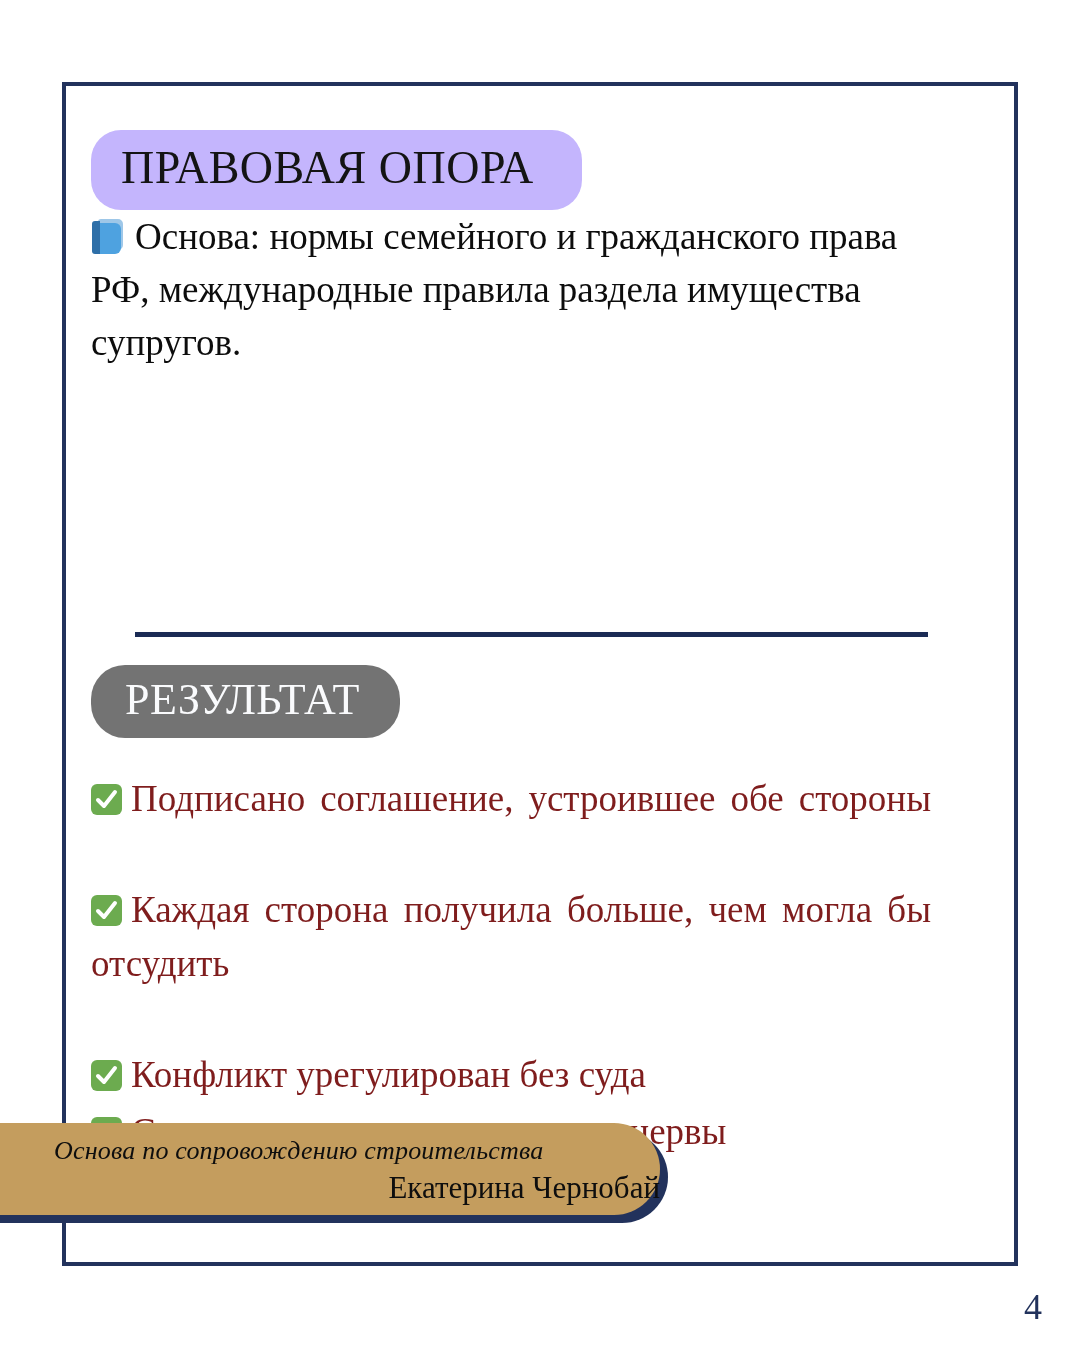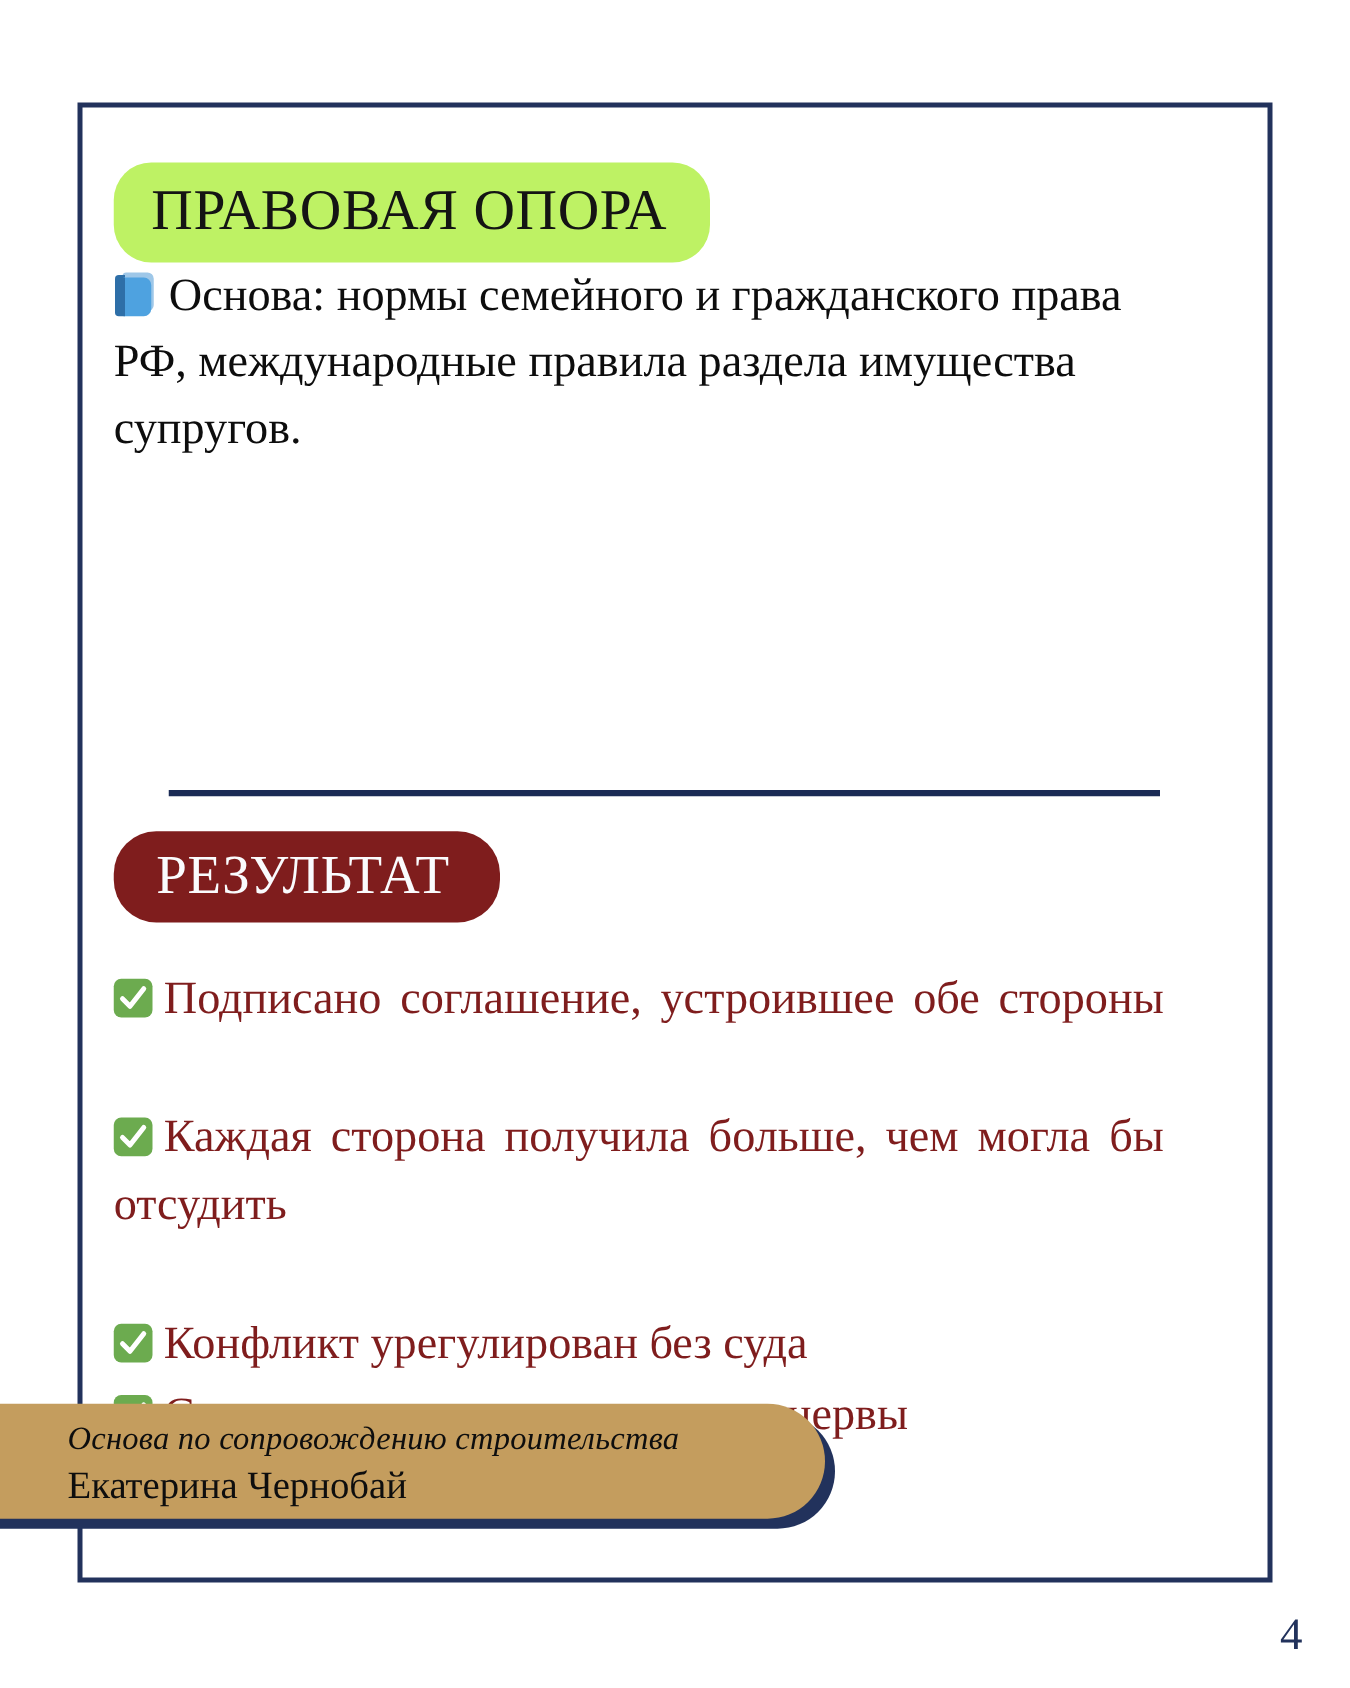--- a/index.html
+++ b/index.html
@@ -38,30 +38,30 @@
     width: 840px;
   }
 
   
   .badge {
     display: inline-block;
     box-sizing: border-box;
     white-space: nowrap;
   }
   .badge-gold {
-    background: #bef264;
+    background: #c4b5fd;
     color: #141414;
     border-radius: 30px;
-    padding: 13px 34px 17px 30px;
+    padding: 13px 48px 17px 30px;
     font-size: 46px;
     line-height: 1.08;
     letter-spacing: 0.5px;
   }
   .badge-navy {
-    background: #7f1d1d;
+    background: #737373;
     color: #FAFBFD;
     border-radius: 34px;
     padding: 10px 40px 14px 34px;
     font-size: 44px;
     line-height: 1.12;
     letter-spacing: 0.5px;
   }
 
   
   .body-block {
@@ -221,20 +221,21 @@
   .footer-role {
     font-style: italic;
     font-size: 26px;
     line-height: 1.22;
     letter-spacing: 0.2px;
   }
   .footer-name {
     font-size: 31px;
     line-height: 1.2;
     margin-top: 2px;
+    text-align: right;
   }
 
   
   .page-number {
     position: absolute;
     right: 38px;
     top: 1286px;
     font-size: 36px;
     color: #22325C;
   }

